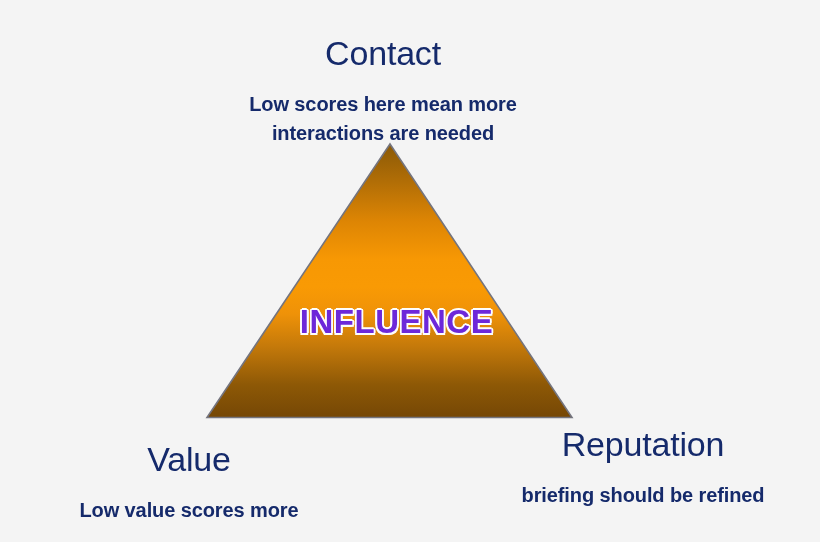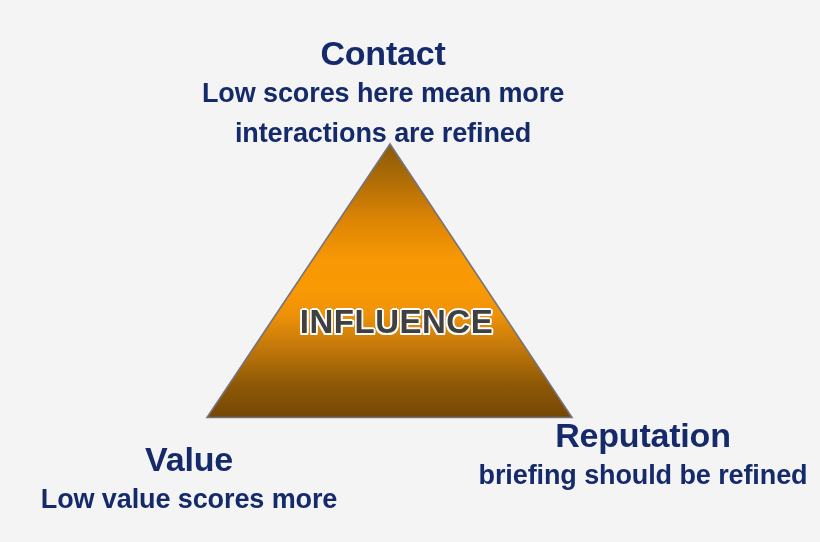--- a/index.html
+++ b/index.html
@@ -36,73 +36,73 @@
   
   .center-label {
     position: absolute;
     left: 0;
     top: 303px;
     width: 793px;
     text-align: center;
     font-size: 33px;
     font-weight: bold;
     letter-spacing: 0.5px;
-    color: #404040;
+    color: #6d28d9;
     text-shadow:
       -1.5px -1.5px 0 #fdfdfd,
        1.5px -1.5px 0 #fdfdfd,
       -1.5px  1.5px 0 #fdfdfd,
        1.5px  1.5px 0 #fdfdfd,
        0px   -1.8px 0 #fdfdfd,
        0px    1.8px 0 #fdfdfd,
       -1.8px  0px   0 #fdfdfd,
        1.8px  0px   0 #fdfdfd;
   }
 
   
   .vertex {
     position: absolute;
     color: #152a6b;
     text-align: center;
   }
   .vertex .heading {
     font-size: 34px;
-    font-weight: bold;
+    font-weight: normal;
     line-height: 1.04;
     letter-spacing: -0.2px;
     white-space: nowrap;
     text-align: center;
   }
   .vertex .desc {
-    font-size: 27px;
+    font-size: 20px;
     font-weight: bold;
     line-height: 1.45;
     letter-spacing: -0.1px;
-    margin-top: 3px;
+    margin-top: 19px;
   }
   .vertex .desc .line {
     display: block;
     white-space: nowrap;
   }
 
   
   #vertex-contact {
     left: 183px;
     top: 36px;
     width: 400px;
   }
   #vertex-value {
     left: 0px;
     top: 442px;
     width: 350px;
     padding-left: 14px;
   }
   #vertex-reputation {
     left: 468px;
-    top: 418px;
+    top: 427px;
     width: 350px;
   }
 </style>
 </head>
 <body>
 
 <div id="canvas">
 
   <div id="triangle-wrap">
     <svg id="triangle-svg" viewBox="0 0 820 542" xmlns="http://www.w3.org/2000/svg">
@@ -122,21 +122,21 @@
       <polygon points="390,144 572,417.5 207,417.5" fill="url(#triGrad)" stroke="#74747e" stroke-width="1.6" stroke-linejoin="miter"></polygon>
     </svg>
   </div>
 
   <div class="center-label">INFLUENCE</div>
 
   <div class="vertex" id="vertex-contact">
     <div class="heading">Contact</div>
     <div class="desc">
       <span class="line">Low scores here mean more</span>
-      <span class="line">interactions are refined</span>
+      <span class="line">interactions are needed</span>
     </div>
   </div>
 
   <div class="vertex" id="vertex-value">
     <div class="heading">Value</div>
     <div class="desc">
       <span class="line">Low value scores more</span>
     </div>
   </div>
 

